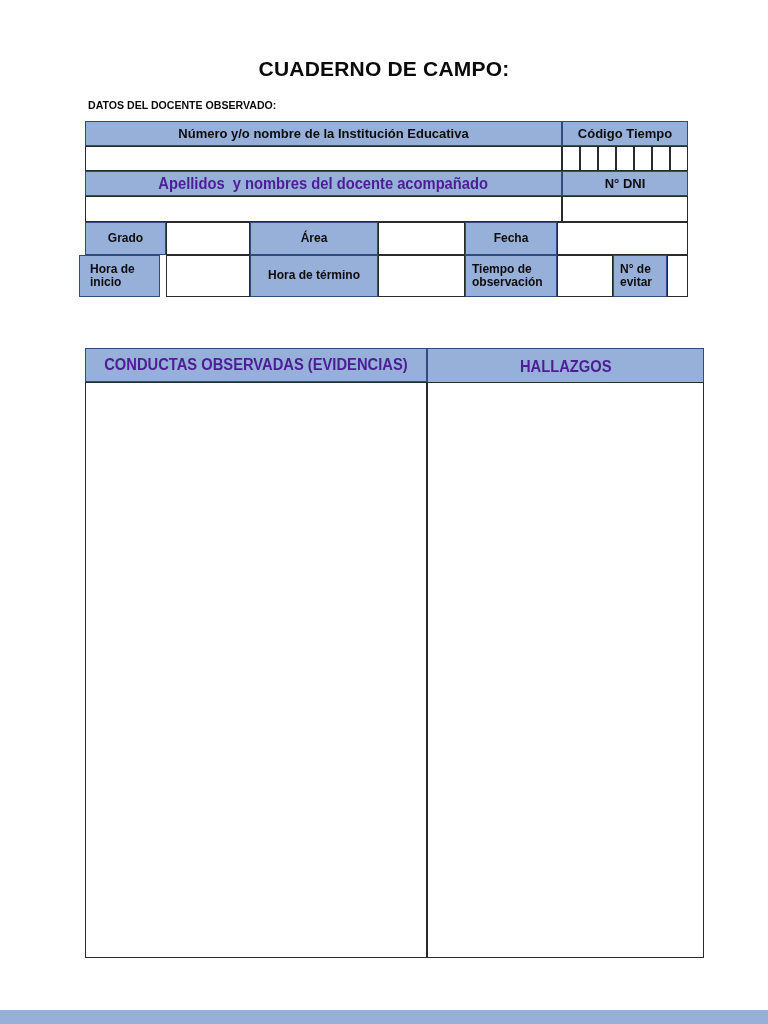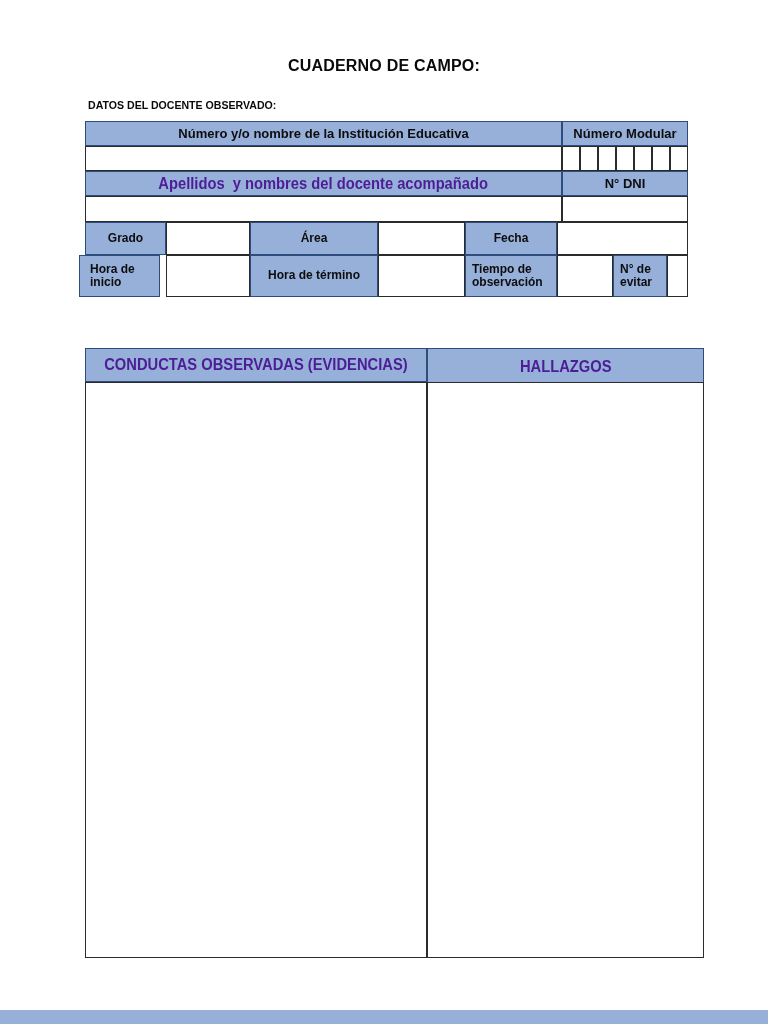--- a/index.html
+++ b/index.html
@@ -7,21 +7,21 @@
         font-family:"Liberation Sans", sans-serif;color:#111;}
   .abs{position:absolute;box-sizing:border-box;}
   .cell{position:absolute;box-sizing:border-box;border:1px solid #2b2b2b;background:#fff;
         display:flex;align-items:center;justify-content:center;text-align:left;}
   .blue{background:#96b0da;border-color:#2e4c7c;}
   .hdr1{font-size:13px;font-weight:bold;color:#0d0d0d;}
   .hdr2{font-size:16px;font-weight:bold;color:#4c1d95;}
   .lbl{font-size:12px;font-weight:bold;color:#0d0d0d;line-height:1.12;}
   .cond{display:inline-block;transform:scaleX(.92);transform-origin:50% 50%;white-space:pre-wrap;}
   .title{position:absolute;left:0;top:57px;width:768px;text-align:center;
-         font-size:16px;font-weight:bold;letter-spacing:.2px;color:#0a0a0a;}
+         font-size:21px;font-weight:bold;letter-spacing:.2px;color:#0a0a0a;}
   .seclabel{position:absolute;left:88px;top:99px;font-size:11.5px;font-weight:bold;color:#0a0a0a;}
   .seclabel .cond{transform-origin:0 50%;}
   .reco{position:absolute;left:88px;top:312px;width:610px;font-size:11.3px;line-height:15px;
         letter-spacing:-.15px;text-align:justify;color:#161616;}
   .boxrow{position:absolute;display:flex;}
   .boxrow .mbox{flex:1;border:1px solid #2b2b2b;background:#fff;margin:0;}
   .strip{position:absolute;left:0;top:1010px;width:768px;height:14px;background:#96b0da;}
 </style>
 </head>
 <body>
@@ -31,21 +31,21 @@
   <div class="title">CUADERNO DE CAMPO:</div>
 
   <div class="seclabel"><span class="cond">DATOS DEL DOCENTE OBSERVADO:</span></div>
 
   <div class="abs" style="left:0;top:0;">
 
     <div class="cell blue hdr1" style="left:85px;top:121px;width:477px;height:25px;">
       <span>Número y/o nombre de la Institución Educativa</span>
     </div>
     <div class="cell blue hdr1" style="left:562px;top:121px;width:126px;height:25px;">
-      <span>Número Modular</span>
+      <span>Código Tiempo</span>
     </div>
 
     <div class="cell" style="left:85px;top:146px;width:477px;height:25px;">
       <span></span>
     </div>
     <div class="boxrow" style="left:562px;top:146px;width:126px;height:25px;">
         <div class="mbox"></div>
         <div class="mbox"></div>
         <div class="mbox"></div>
         <div class="mbox"></div>

